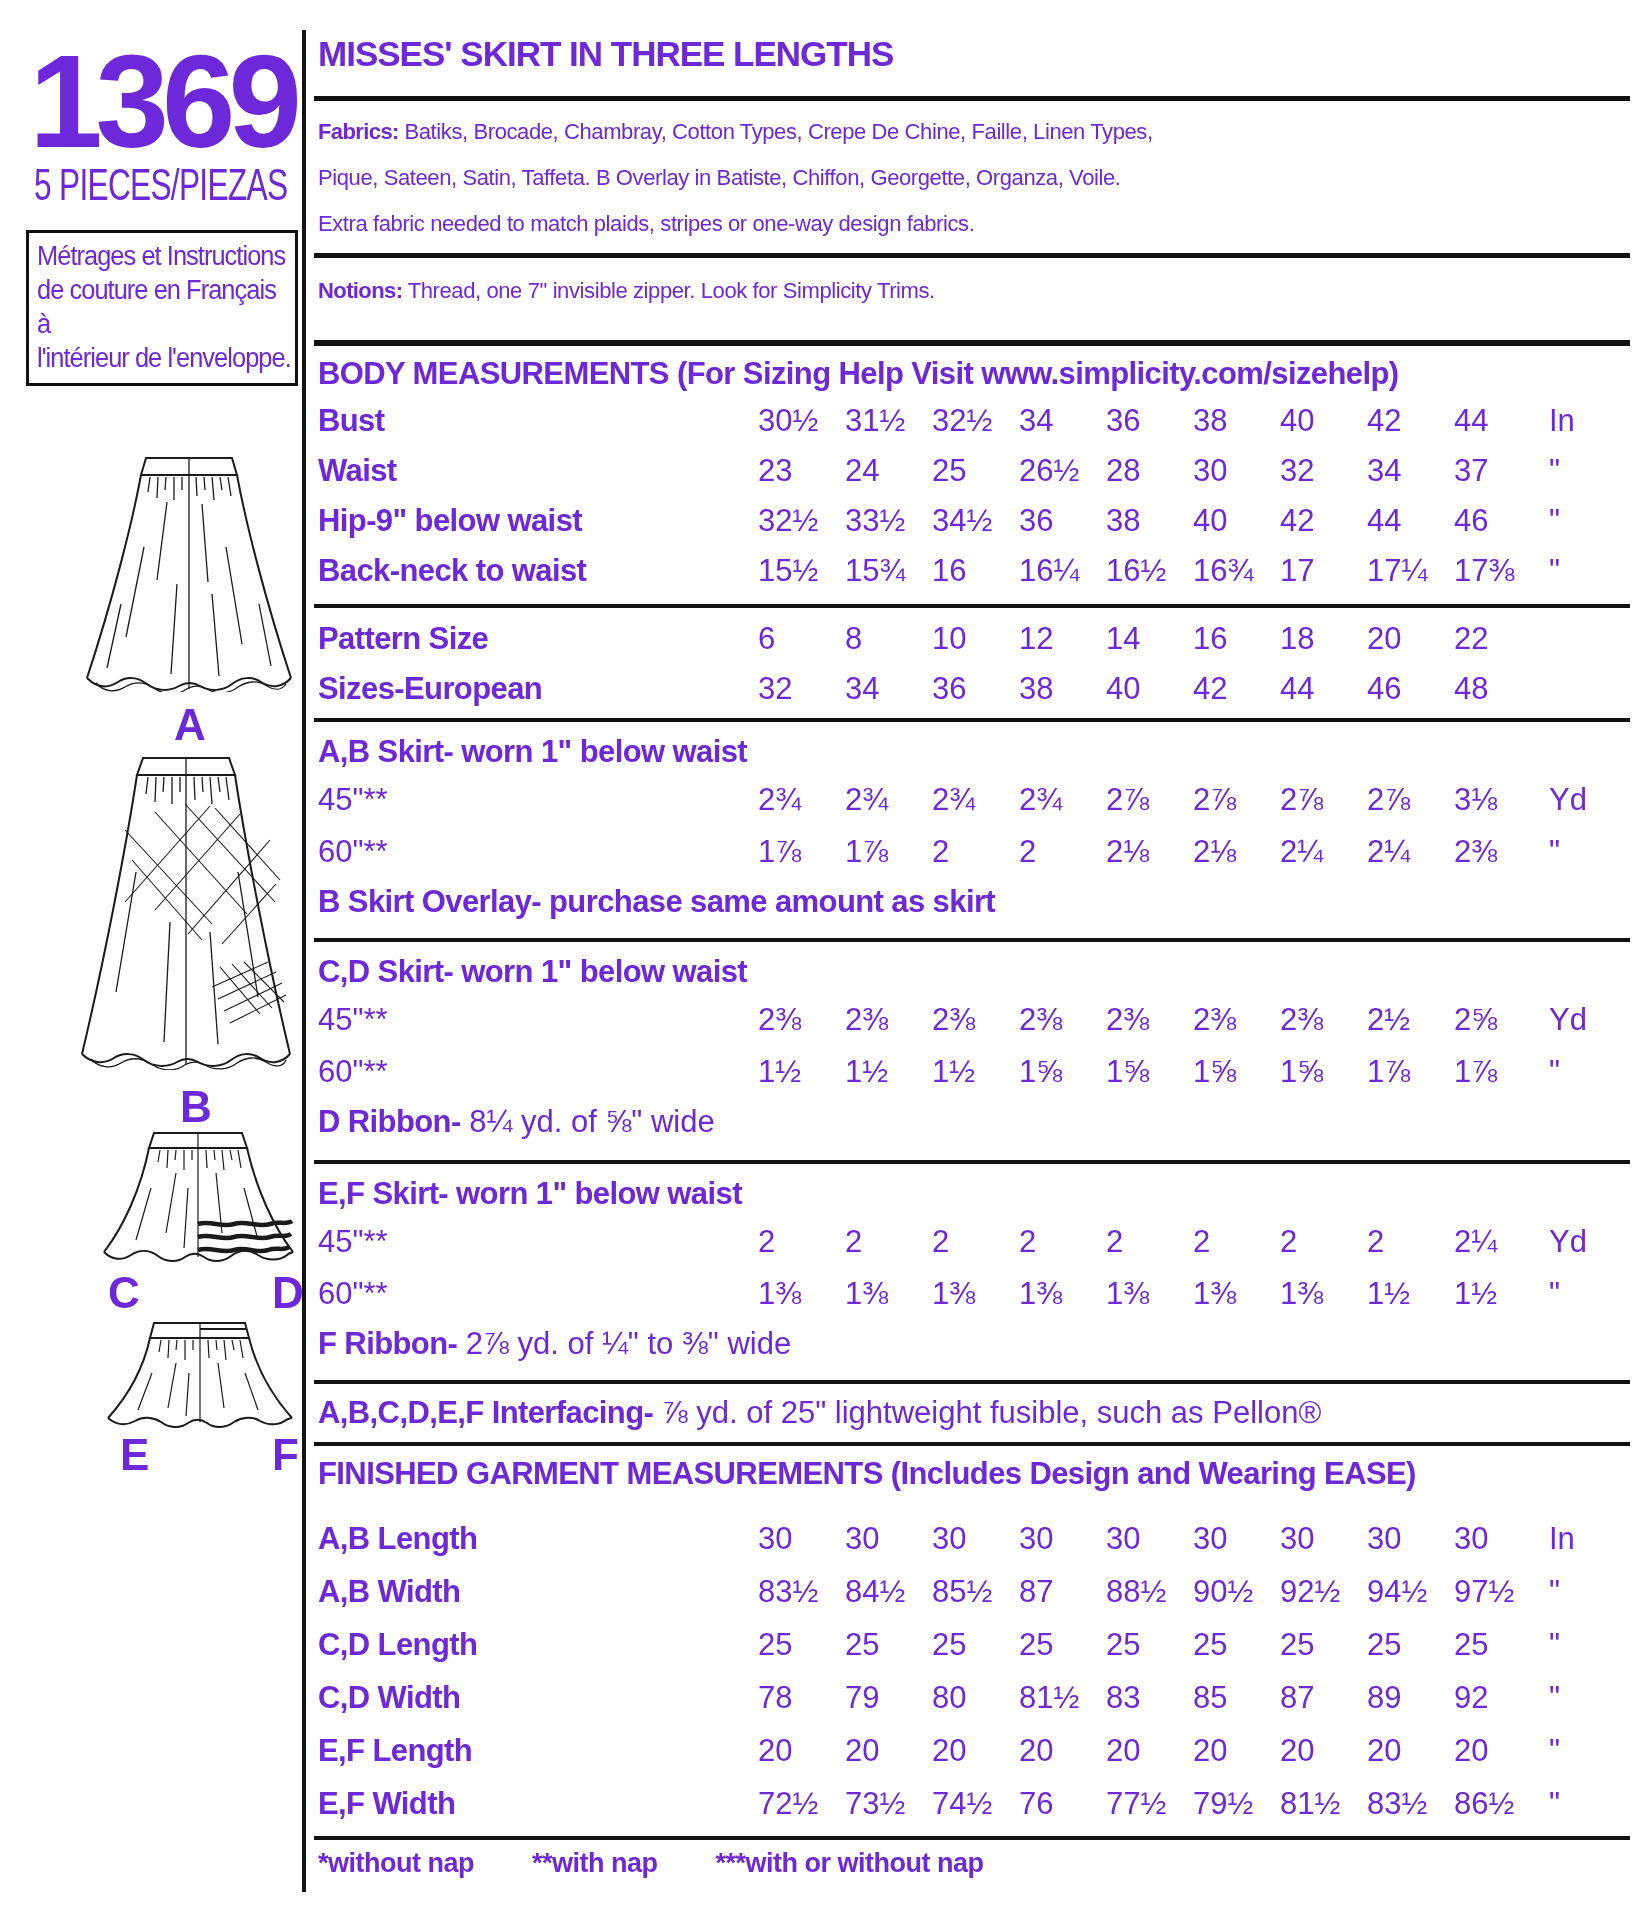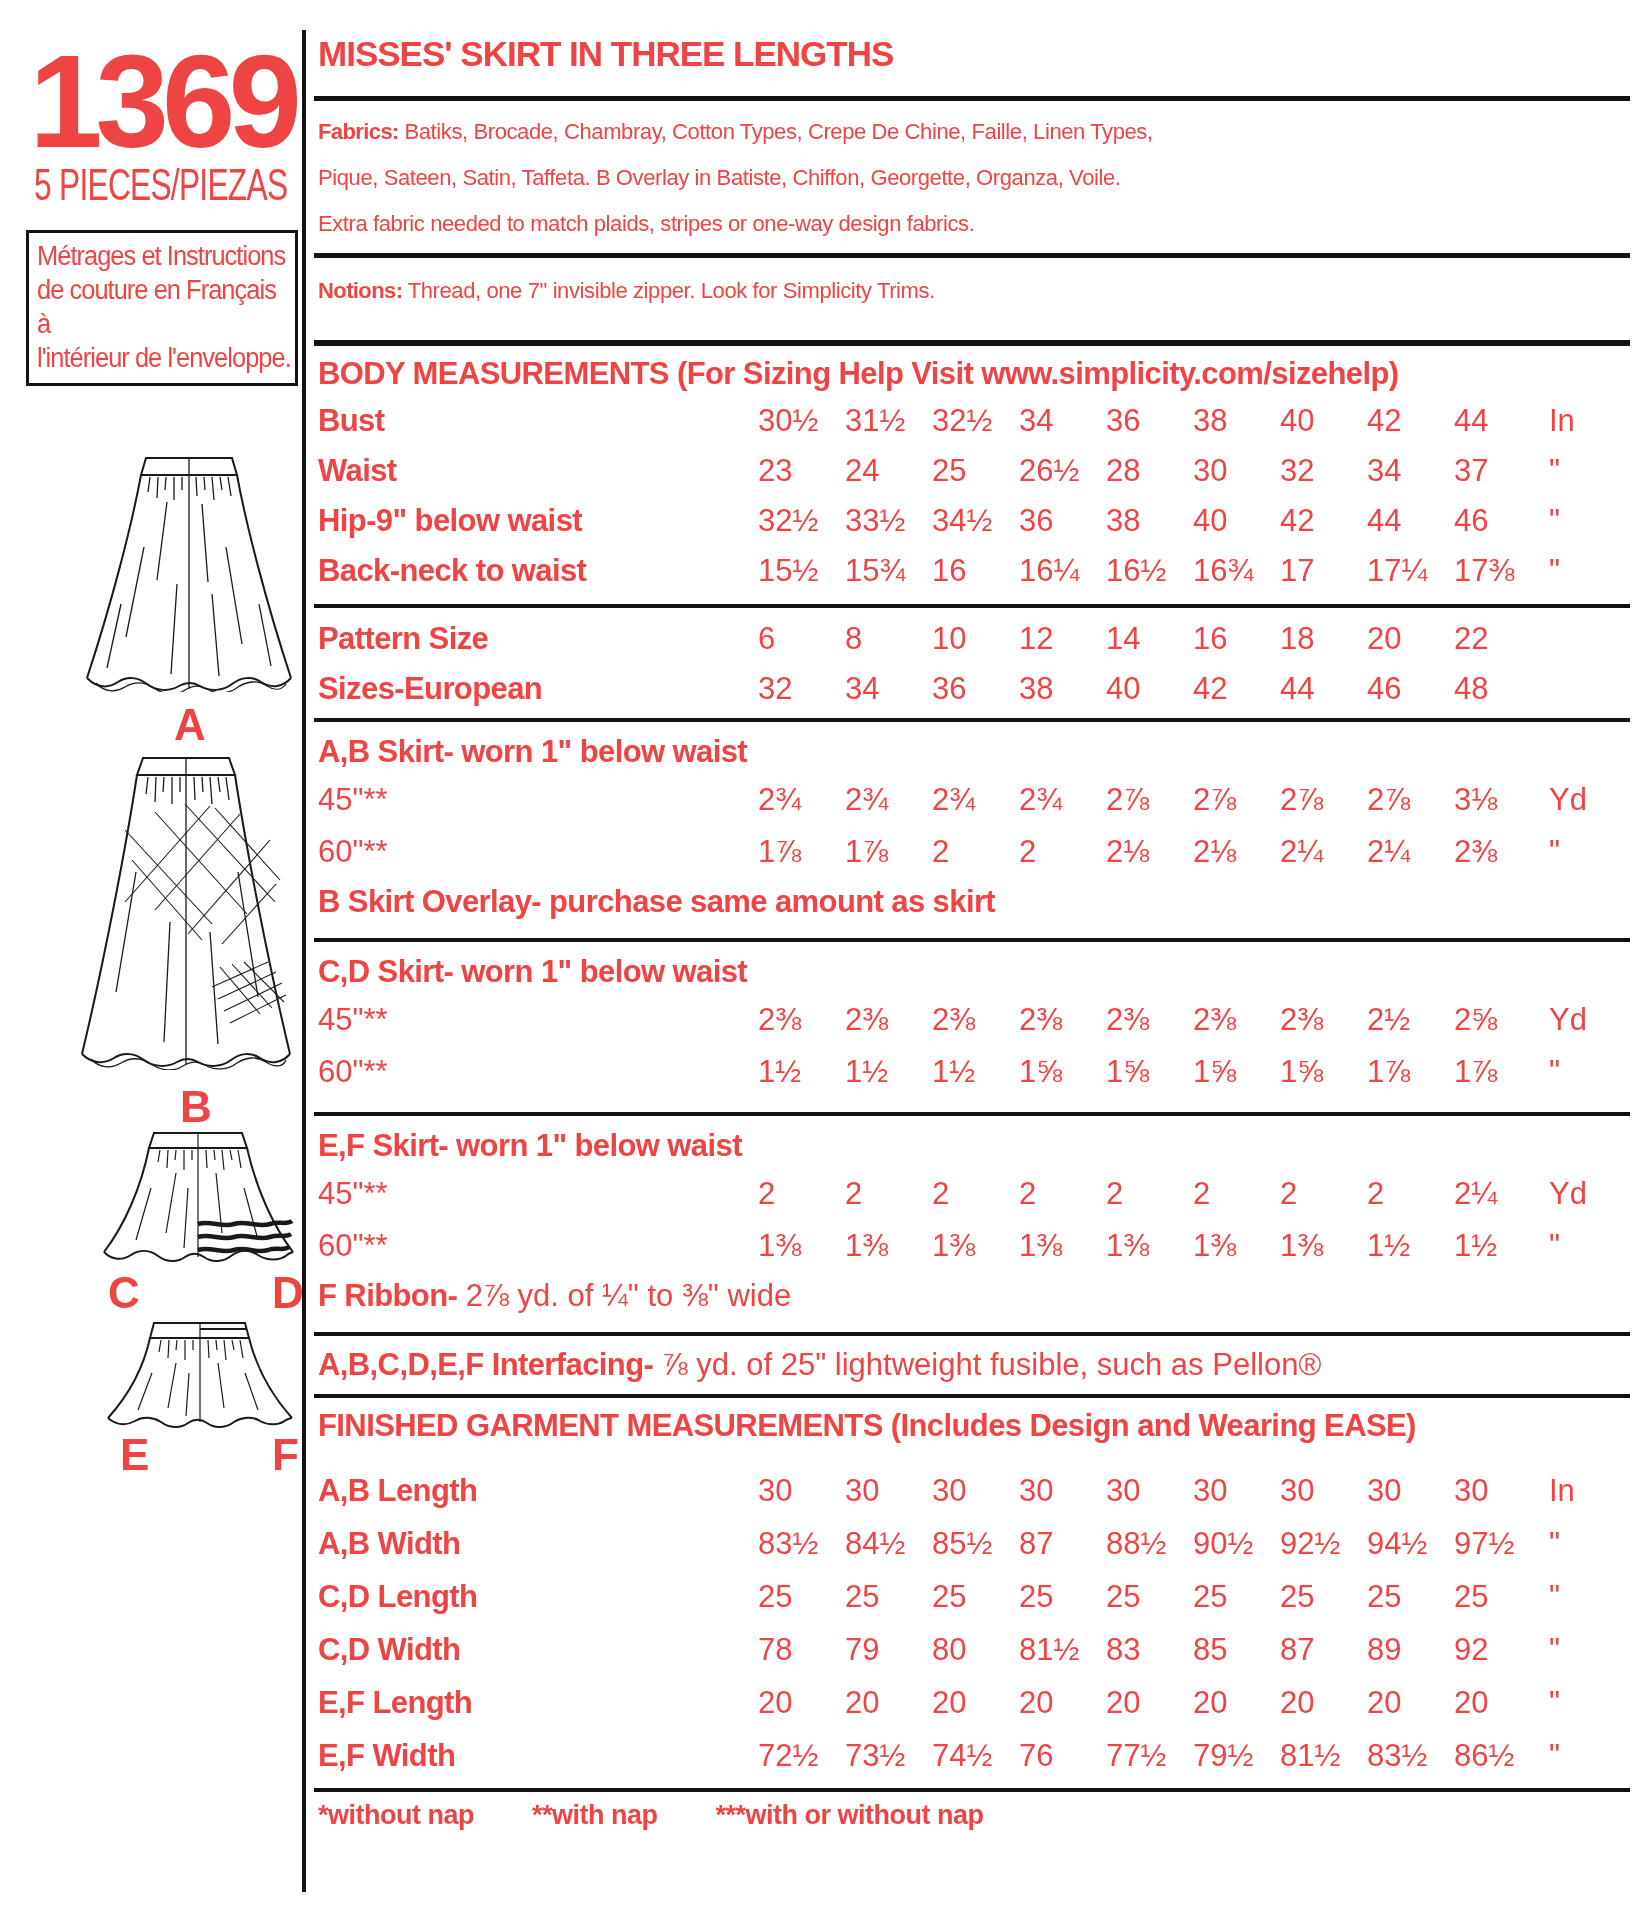--- a/index.html
+++ b/index.html
@@ -1,18 +1,18 @@
 <!DOCTYPE html>
 <html><head>
 <meta charset="utf-8">
 <style>
   html,body{margin:0;padding:0;background:#e8e8e8;}
   .page{
     position:relative;width:1632px;height:1932px;margin:0 auto;
-    background:#ffffff;color:#ef4444;overflow:hidden;
+    background:#ffffff;color:#6d28d9;overflow:hidden;
     font-family:"Liberation Sans","DejaVu Sans",sans-serif;
   }
   
   .leftcol{position:absolute;left:0;top:0;width:300px;height:100%;}
   .pattern-number{
     position:absolute;left:28px;top:36px;width:268px;text-align:center;
     font-size:132px;line-height:1;font-weight:700;letter-spacing:-7px;
   }
   .pieces{
     position:absolute;left:34px;top:160px;width:350px;
@@ -411,20 +411,21 @@
           <span class="tval">1½</span>
           <span class="tval">1⅝</span>
           <span class="tval">1⅝</span>
           <span class="tval">1⅝</span>
           <span class="tval">1⅝</span>
           <span class="tval">1⅞</span>
           <span class="tval">1⅞</span>
           <span class="tunit">"</span>
         </div>
       </div>
+    <div class="ribbon-line"><b>D Ribbon-</b><span> 8¼ yd. of ⅝" wide</span></div>
     <div class="rule r4 rule-ef"></div>
 
     <div class="sec-heading hd-ab">E,F Skirt- worn 1" below waist</div>
     <div class="tbl tall">
         <div class="trow">
           <span class="tlabel">45"**</span>
           <span class="tval">2</span>
           <span class="tval">2</span>
           <span class="tval">2</span>
           <span class="tval">2</span>

